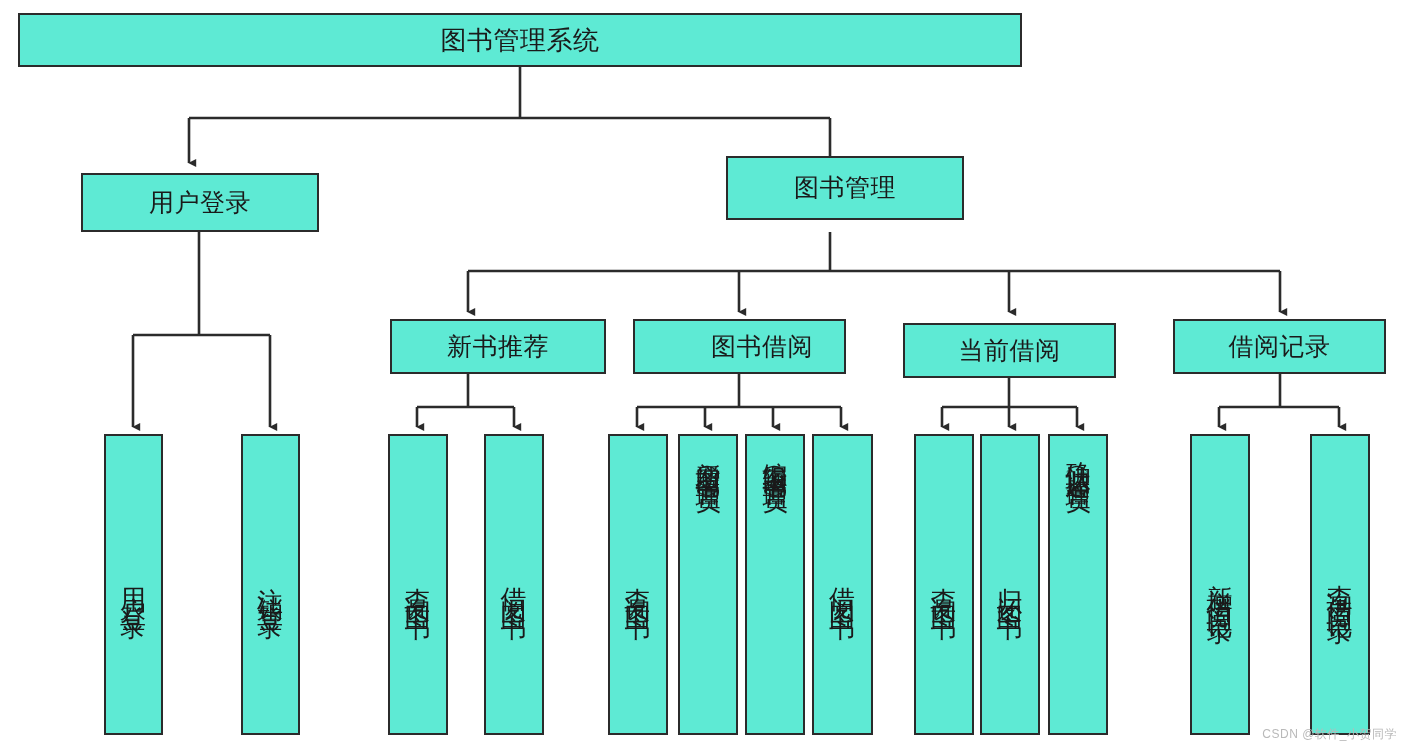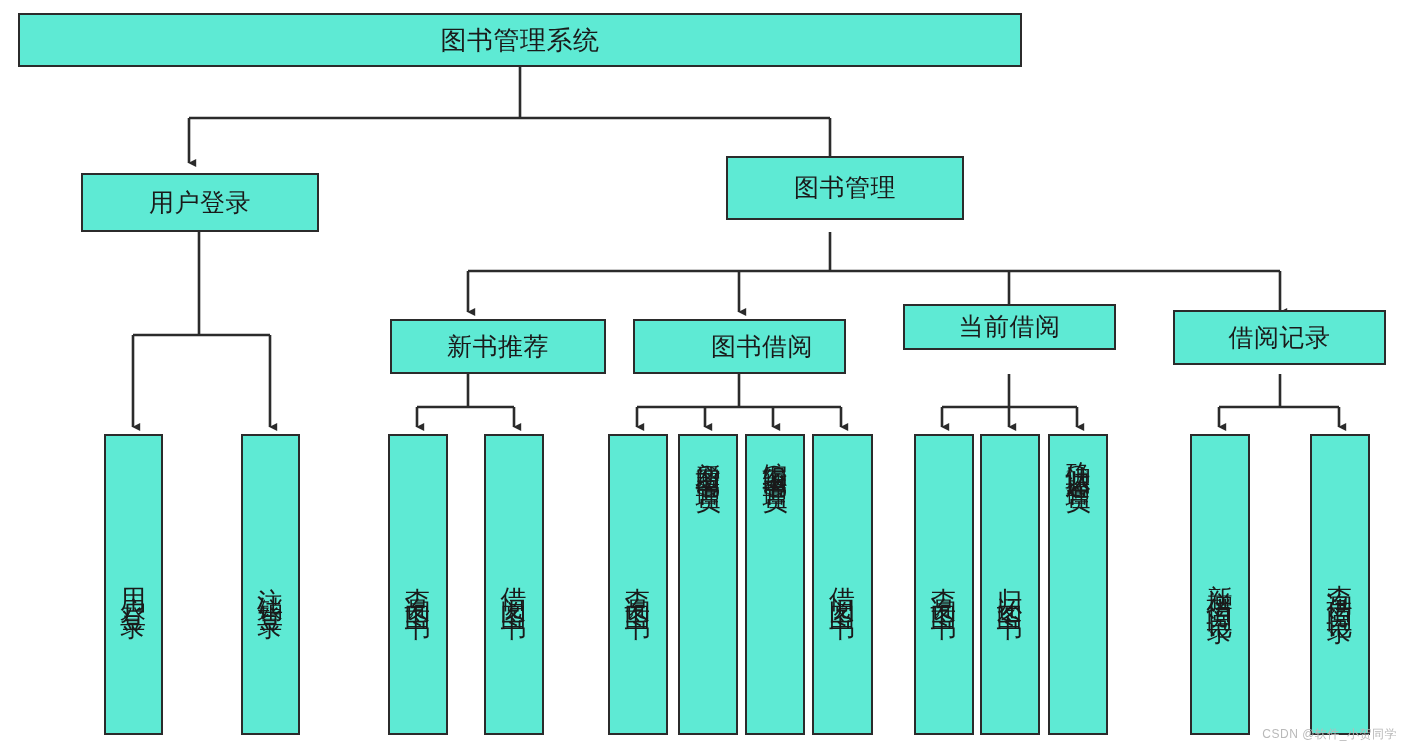--- a/index.html
+++ b/index.html
@@ -185,25 +185,25 @@
   </div>
 
   <div class="node horiz" style="left:361px; top:319px; width:216px; height:55px;margin-left:29px;">
     <span class="node-label">新书推荐</span>
   </div>
 
   <div class="node horiz" style="left:633px; top:319px; width:213px; height:55px;padding-left:45px;">
     <span class="node-label">图书借阅</span>
   </div>
 
-  <div class="node horiz" style="left:903px; top:304px; width:213px; height:46px;">
+  <div class="node horiz" style="left:903px; top:323px; width:213px; height:55px;">
     <span class="node-label">当前借阅</span>
   </div>
 
-  <div class="node horiz" style="left:1173px; top:310px; width:213px; height:55px;">
+  <div class="node horiz" style="left:1173px; top:319px; width:213px; height:55px;">
     <span class="node-label">借阅记录</span>
   </div>
 
   <div class="node vert center-text mid-text" style="left:104px; top:434px; width:59px; height:301px;">
     <span class="node-label">用户登录</span>
   </div>
 
   <div class="node vert center-text mid-text" style="left:241px; top:434px; width:59px; height:301px;">
     <span class="node-label">注销登录</span>
   </div>

